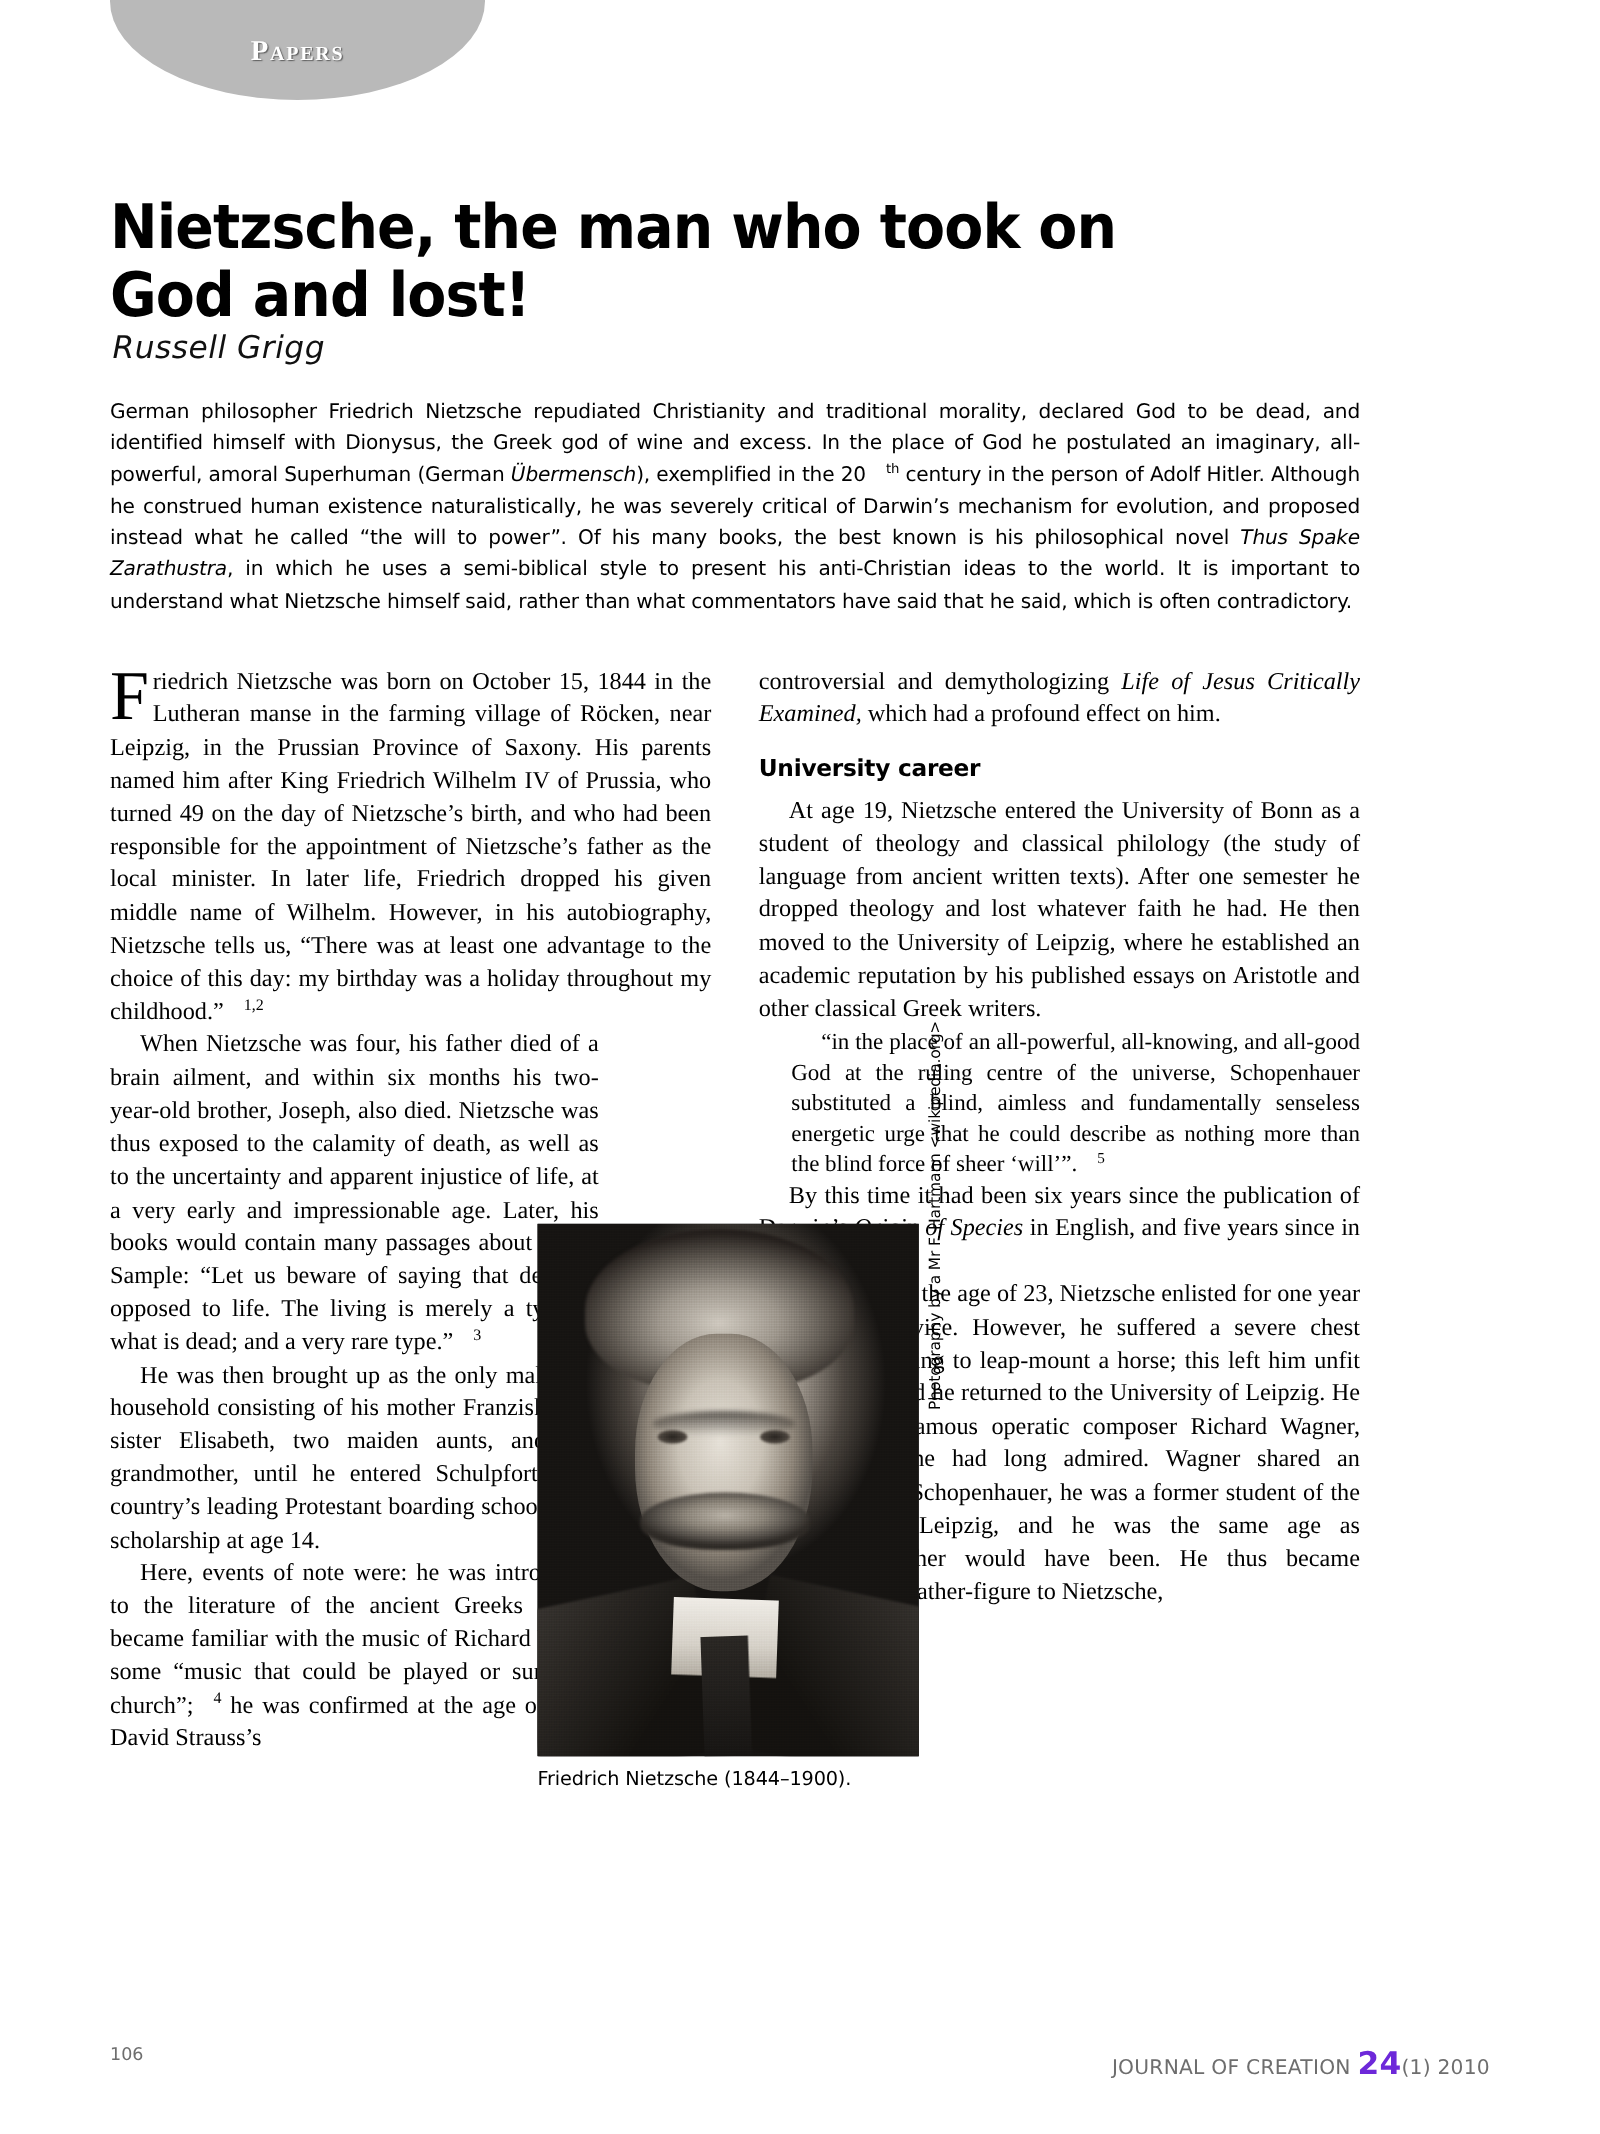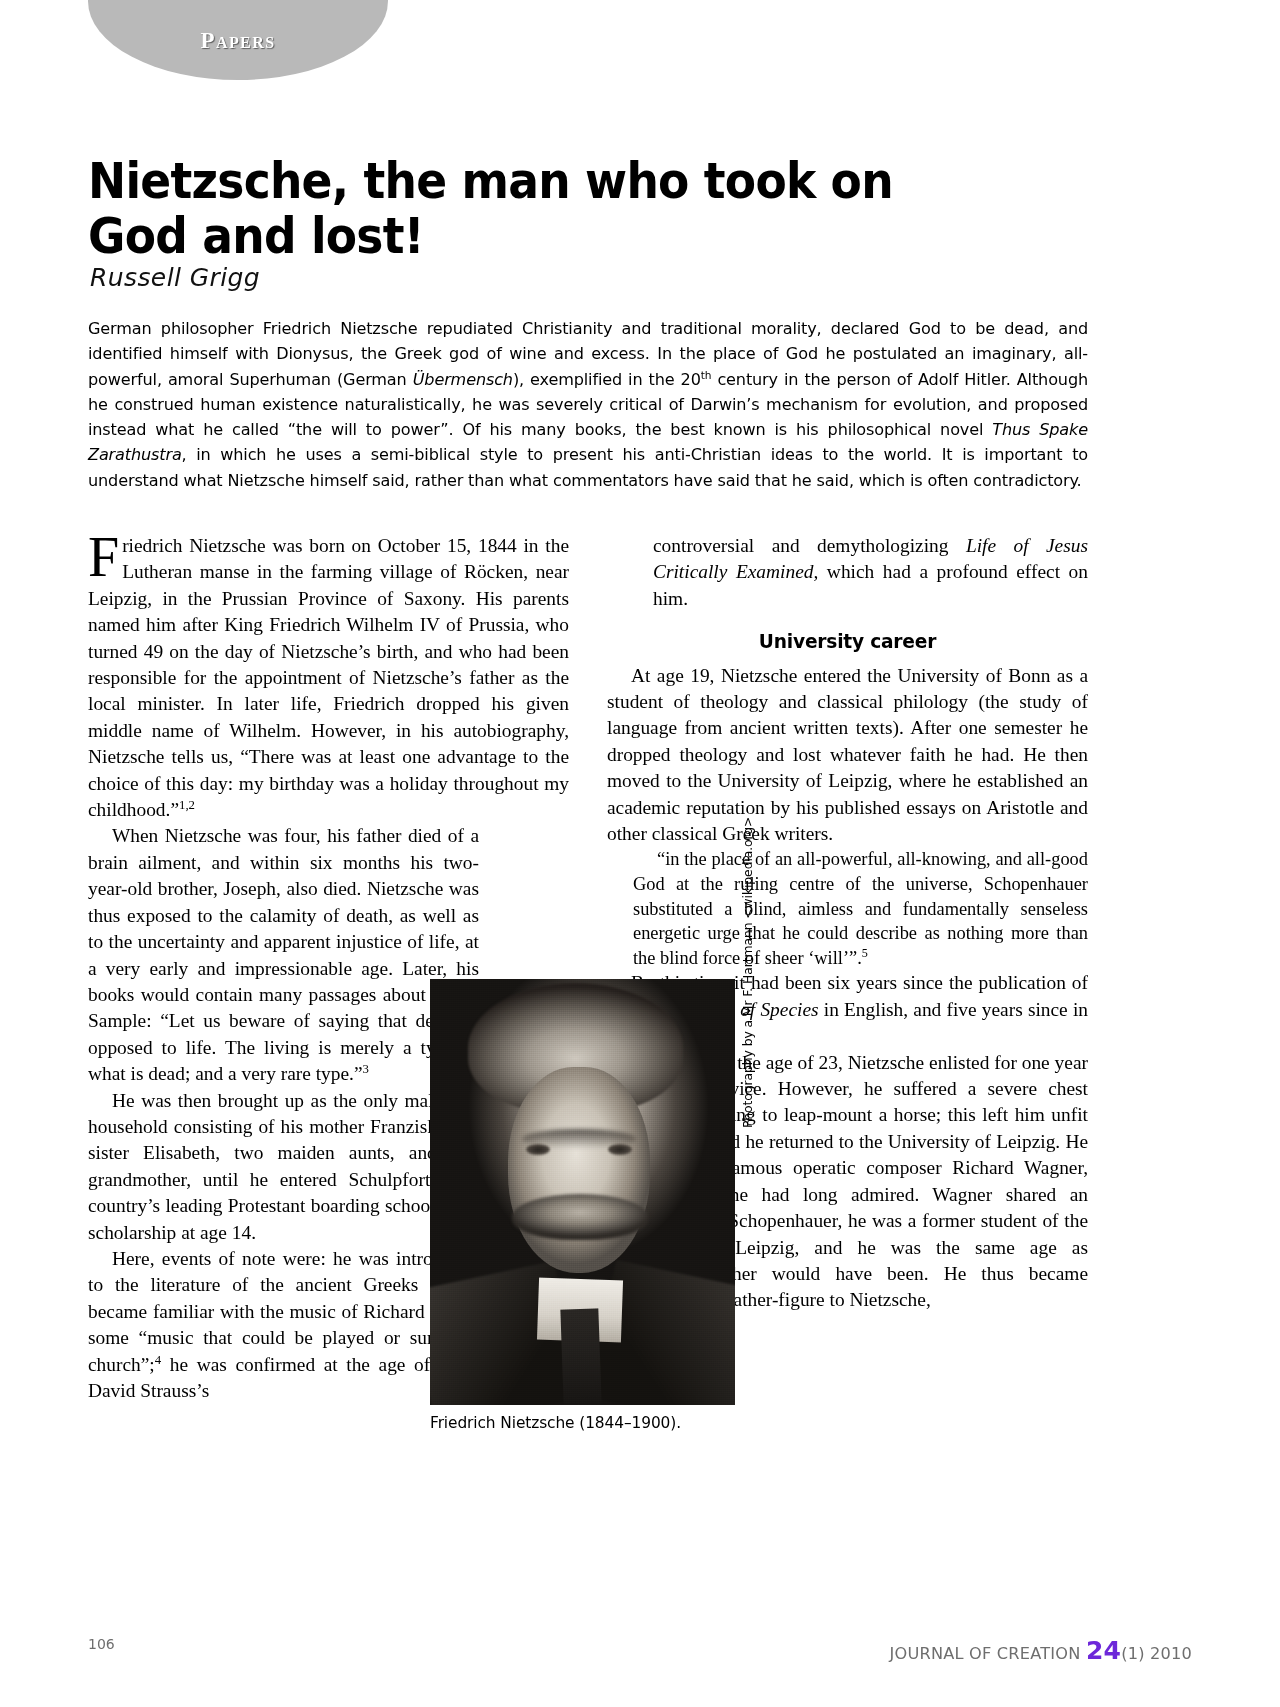--- a/index.html
+++ b/index.html
@@ -74,59 +74,59 @@
     top: 316px;
     width: 1000px;
     font-family: "DejaVu Sans", sans-serif;
     font-size: 16.1px;
     line-height: 25.3px;
     text-align: justify;
     color: #000000;
     letter-spacing: -0.15px;
   }
   .abstract i { font-style: italic; }
-  sup { font-size: 0.66em; vertical-align: super; line-height: 0; }
+  sup { font-size: 0.66em; vertical-align: super; line-height: 0; margin-left: 16px; }
 
   
   .col {
     position: absolute;
     top: 533px;
     width: 481px;
     font-family: "Liberation Serif", serif;
     font-size: 19.4px;
     line-height: 26.4px;
     text-align: justify;
     color: #000000;
   }
   .col-left  { left: 88px; }
   .col-right { left: 607px; }
 
   .col p {
     margin: 0;
     text-indent: 24px;
   }
-  .col p.noindent { text-indent: 0; margin-left: 46px; }
+  .col p.noindent { text-indent: 0; }
   .col i { font-style: italic; }
 
   .dropcap-para {
     text-indent: 0 !important;
   }
   .dropcap {
     float: left;
     font-family: "Liberation Serif", serif;
     font-size: 56px;
     line-height: 45px;
     padding-right: 3px;
     padding-top: 2px;
     font-weight: normal;
   }
 
   .section-head {
     margin: 17px 0 7px 0;
-    text-align: center;
+    text-align: left;
     font-family: "DejaVu Sans", sans-serif;
     font-weight: bold;
     font-size: 18.6px;
     letter-spacing: -0.2px;
     text-indent: 0;
   }
 
   .blockquote {
     text-indent: 0;
     font-size: 18.4px;

